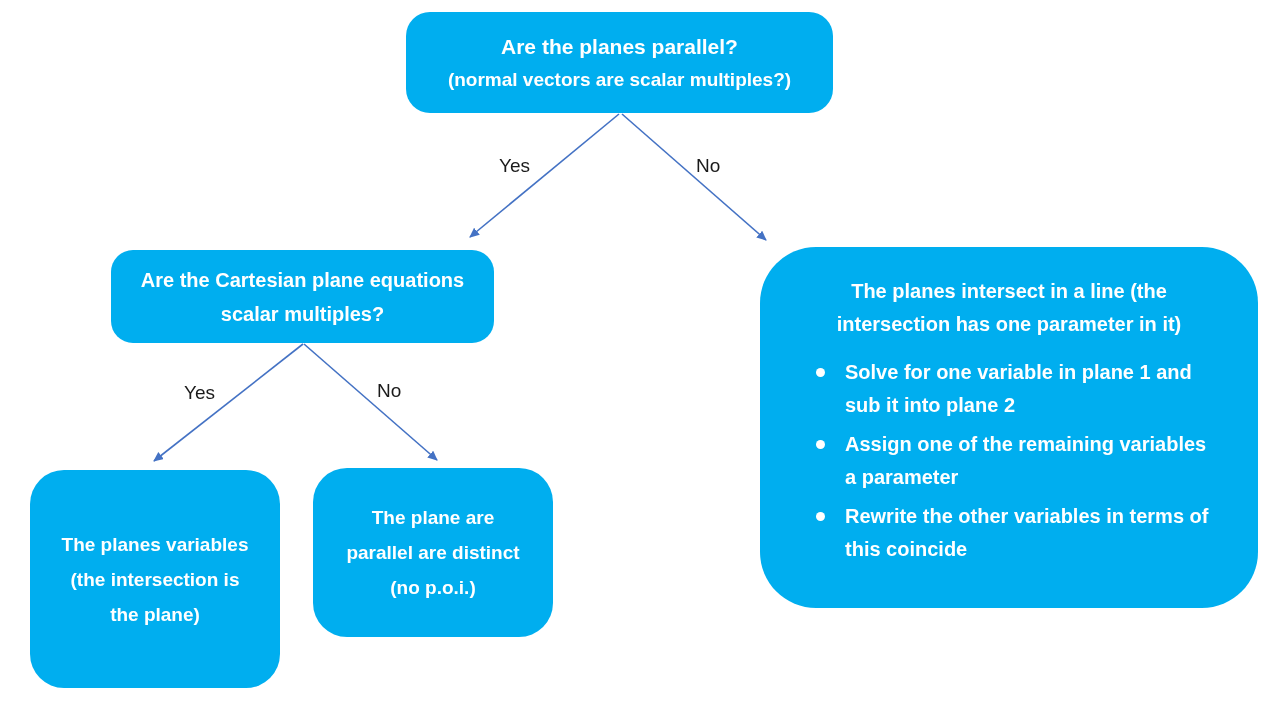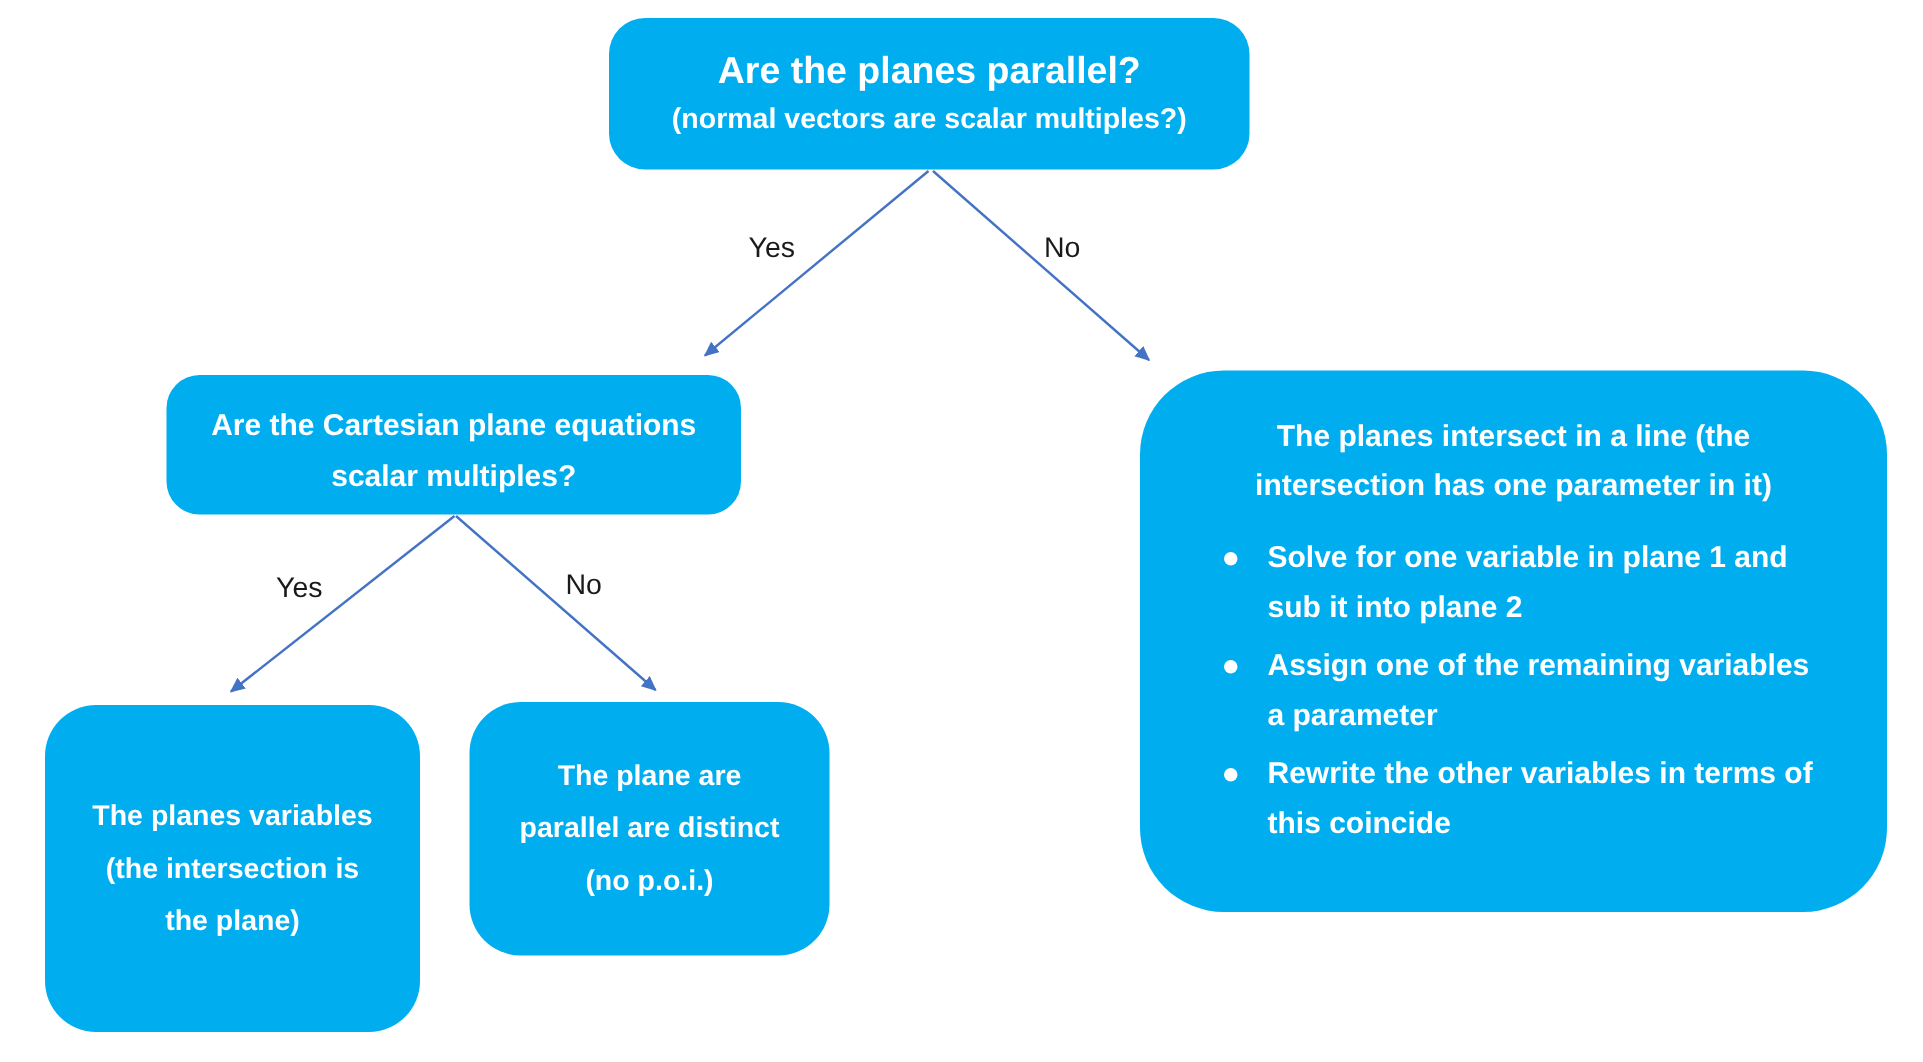--- a/index.html
+++ b/index.html
@@ -32,28 +32,28 @@
     align-items: center;
     justify-content: center;
     text-align: center;
   }
   .node-root {
     left: 406px; top: 12px;
     width: 427px; height: 101px;
     border-radius: 24px;
     padding: 8px 20px;
   }
-  .node-root .title { font-size: 25px; line-height: 34px; }
+  .node-root .title { font-size: 21px; line-height: 34px; }
   .node-root .subtitle { font-size: 19px; line-height: 32px; }
   .node-cartesian {
     left: 111px; top: 250px;
     width: 383px; height: 93px;
     border-radius: 22px;
     padding: 8px 28px;
-    font-size: 20px; line-height: 34px; justify-content: flex-end;
+    font-size: 20px; line-height: 34px;
   }
   .node-coincide {
     left: 30px; top: 470px;
     width: 250px; height: 218px;
     border-radius: 34px;
     padding: 10px 28px;
     font-size: 19px; line-height: 35px;
   }
   .node-distinct {
     left: 313px; top: 468px;

